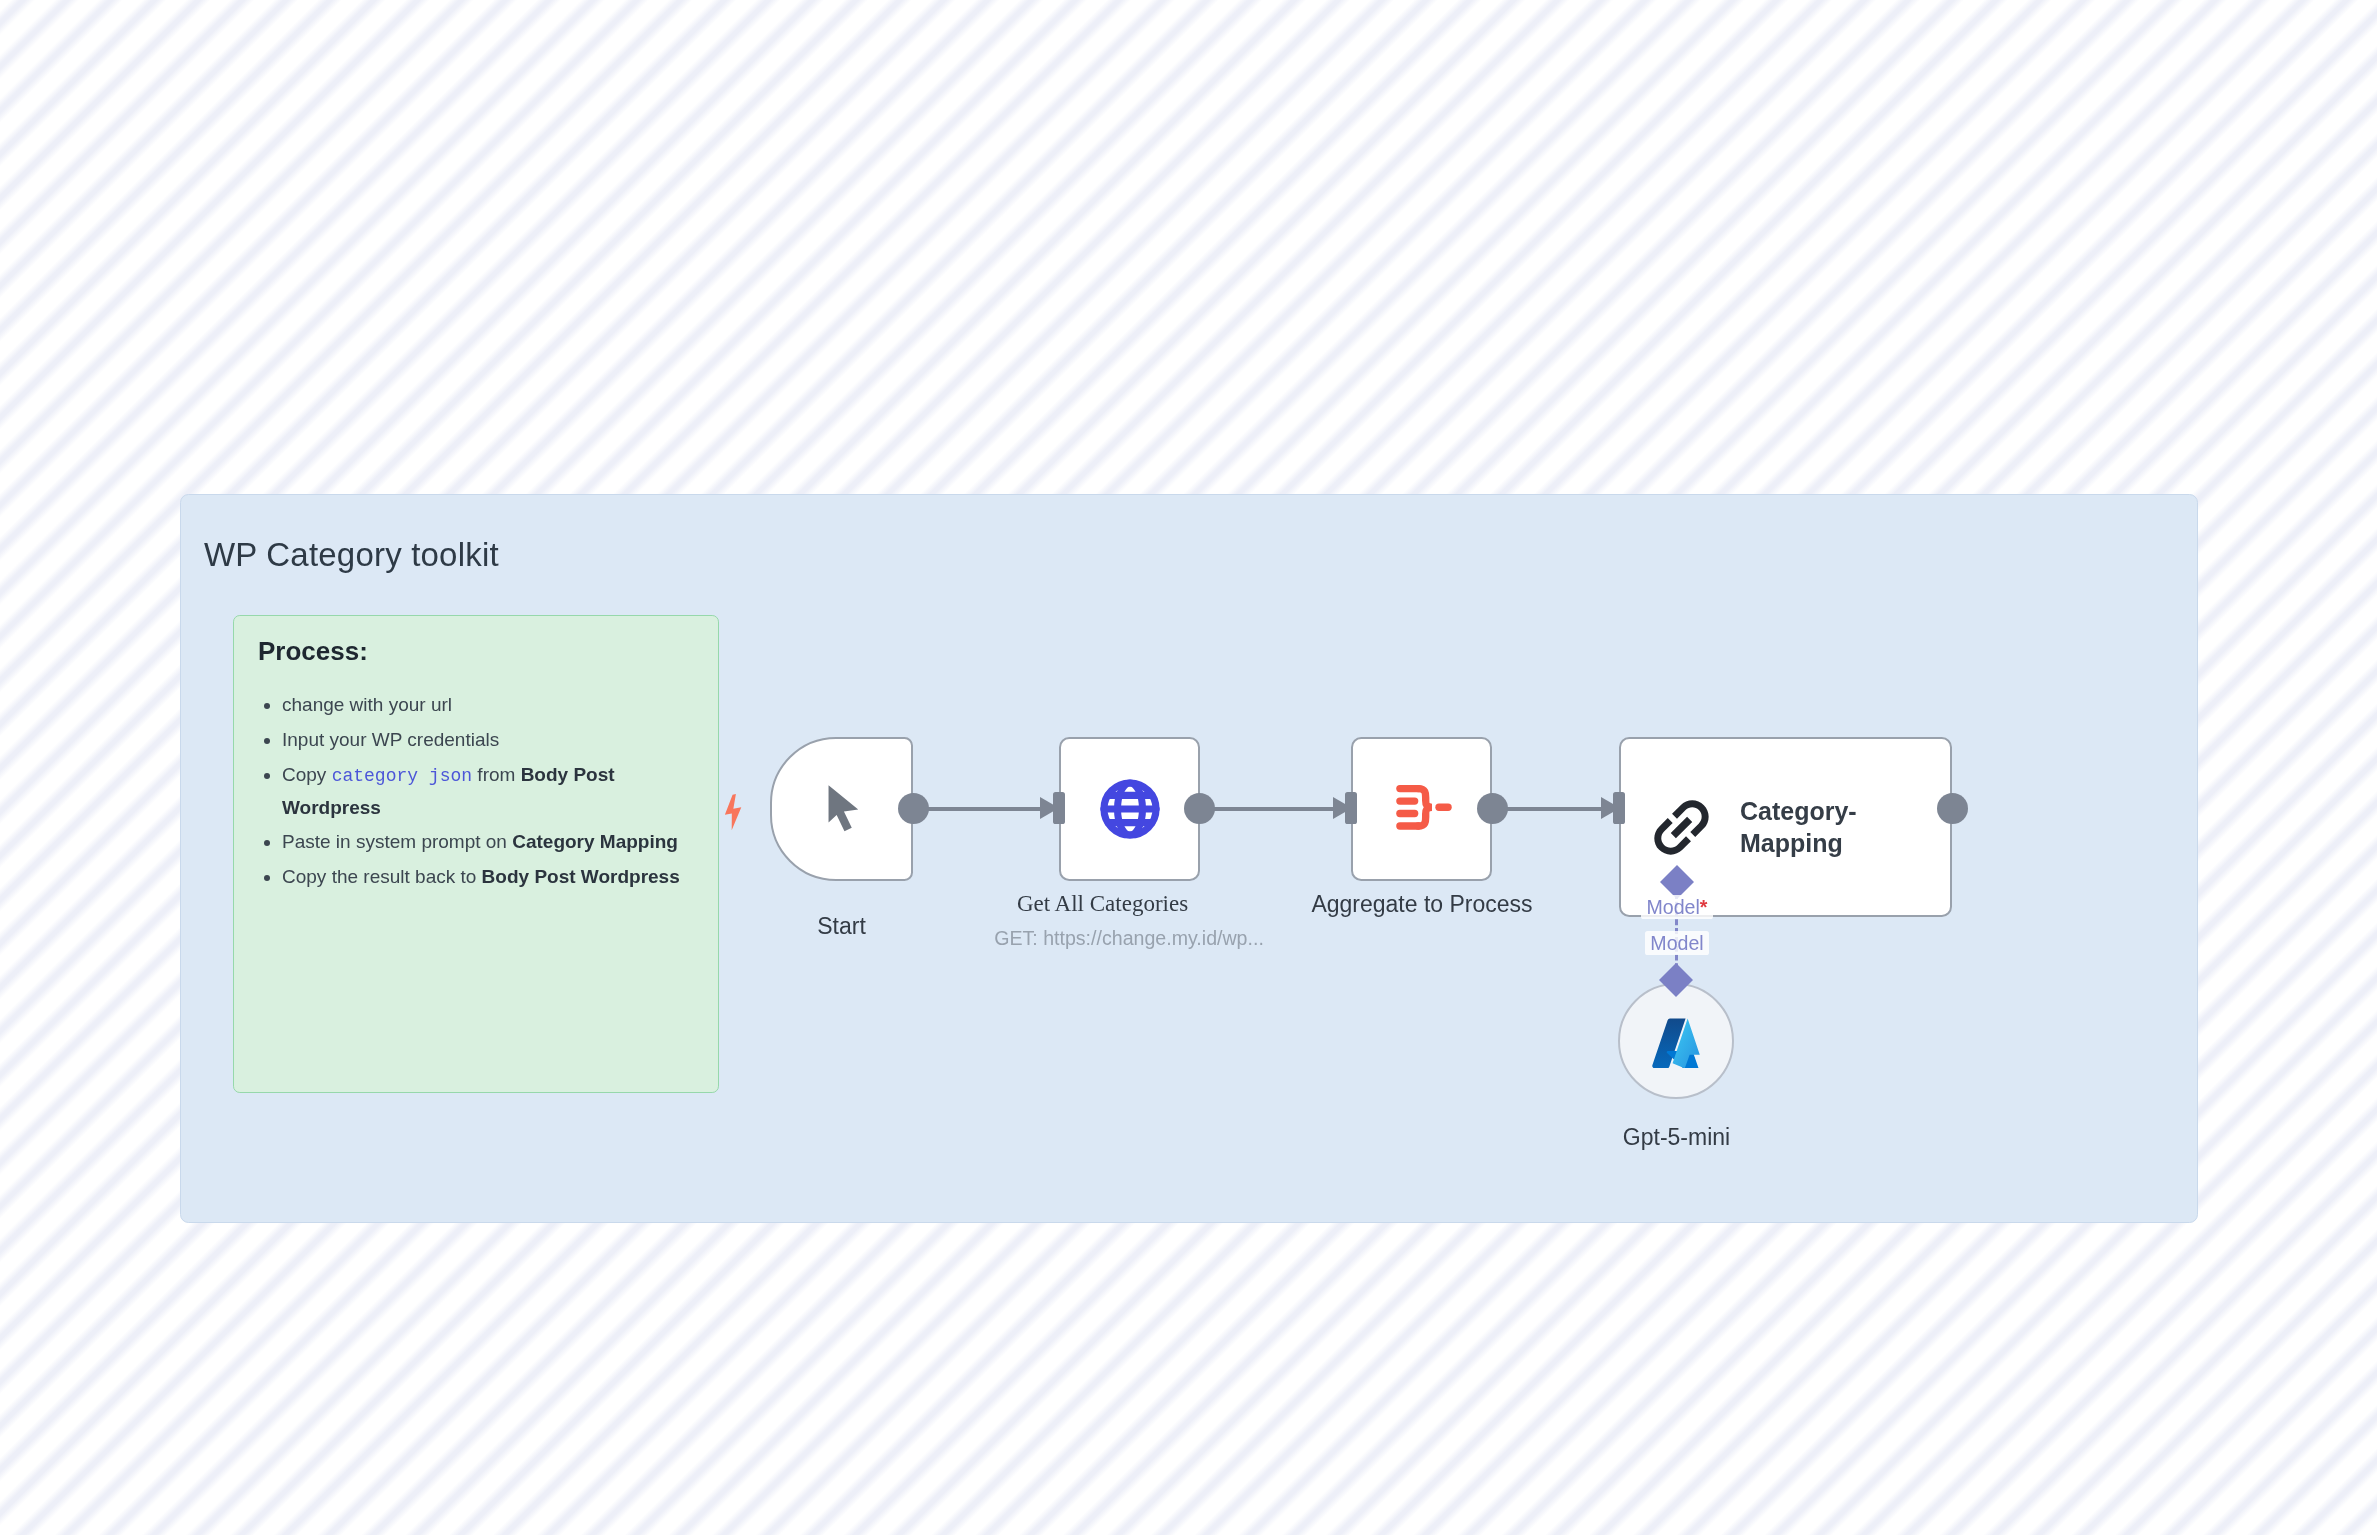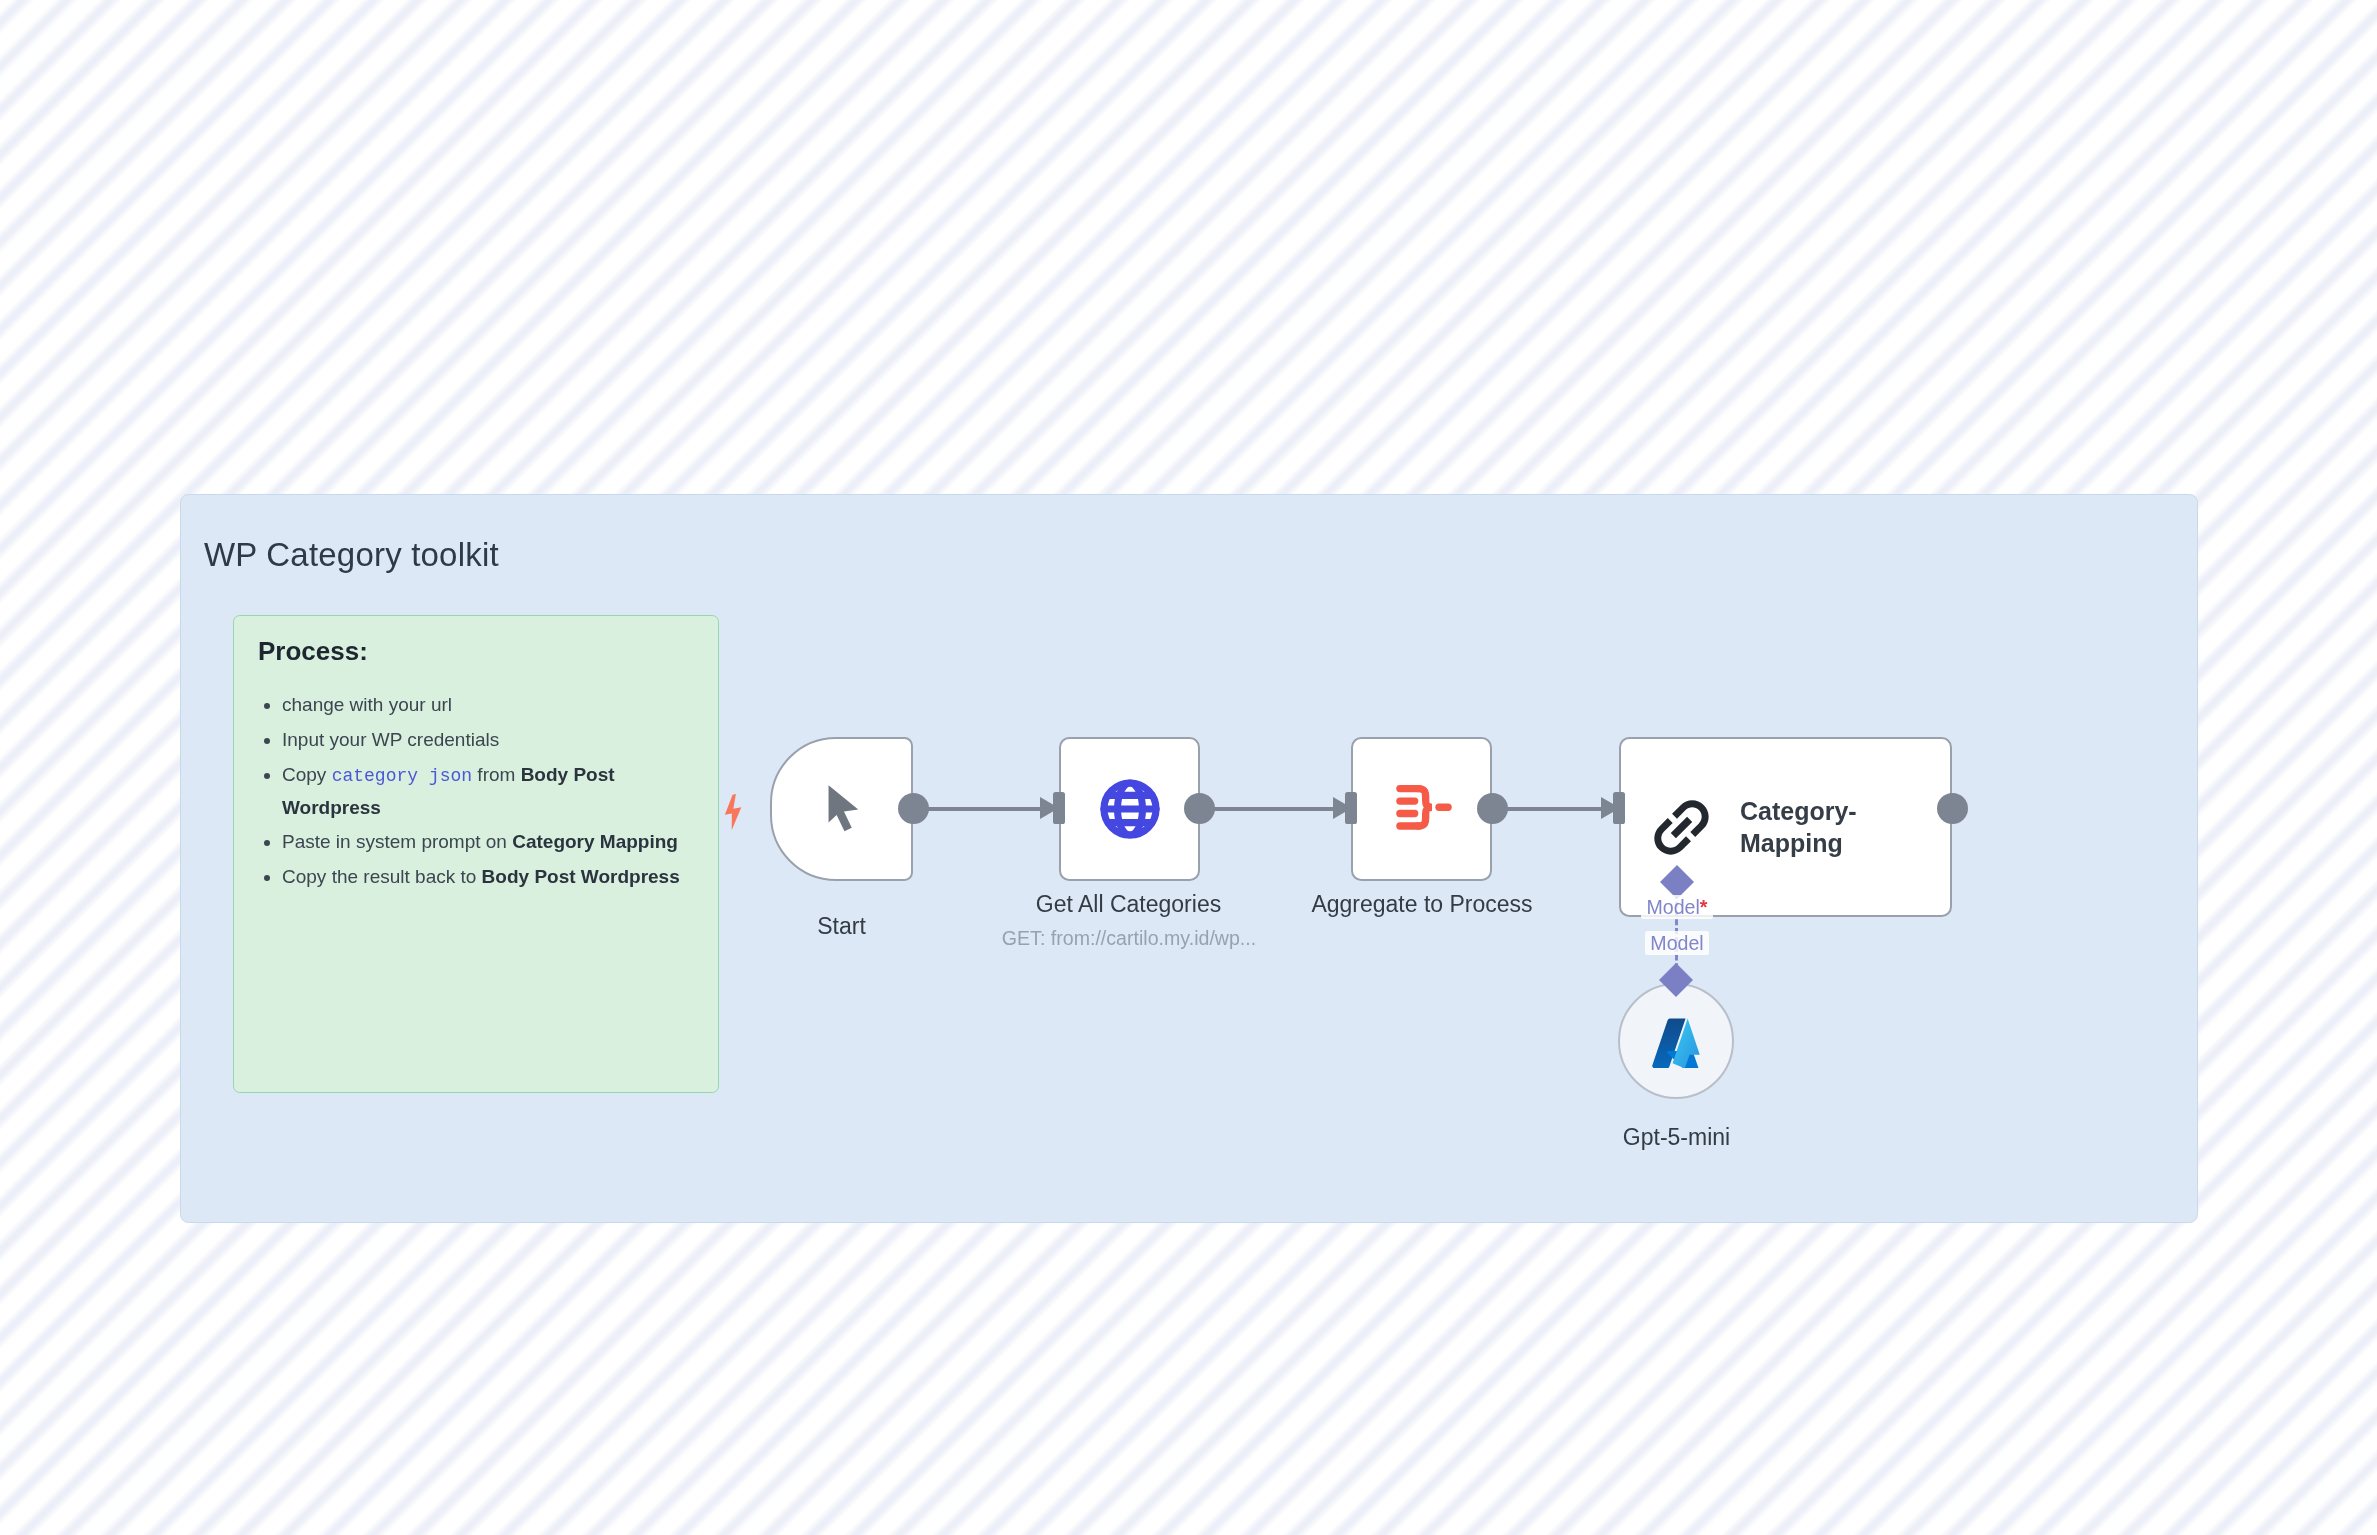--- a/index.html
+++ b/index.html
@@ -76,21 +76,21 @@
     box-sizing: border-box;
     display: flex; align-items: center; justify-content: center;
   }
 
   
   .node-label {
     position: absolute; text-align: center;
     font-size: 23px; color: #333b45; font-weight: 500;
   }
   .lbl-start { left: 770px;  width: 143px; top: 913px; }
-  .lbl-http  { left: 990px; width: 277px; top: 891px; }
+  .lbl-http  { left: 964px; width: 277px; top: 891px; font-family: Liberation Serif, serif; }
   .lbl-agg   { left: 1252px; width: 340px; top: 891px; }
   .lbl-gpt   { left: 1549px; width: 255px; top: 1124px; }
   .node-sublabel {
     position: absolute; left: 965px; width: 328px; top: 927px;
     text-align: center; font-size: 19.6px; color: #98a2ae; white-space: nowrap;
   }
 
   
   .conn { position: absolute; top: 807px; height: 4.3px; background: #7d8593; }
   .conn-1 { left: 913px; width: 127px; }
@@ -224,21 +224,21 @@
   <div class="out-dot dot-1"></div>
   <div class="out-dot dot-2"></div>
   <div class="out-dot dot-3"></div>
   <div class="out-dot dot-4"></div>
   <div class="in-port port-1"></div>
   <div class="in-port port-2"></div>
   <div class="in-port port-3"></div>
 
   <div class="node-label lbl-start">Start</div>
   <div class="node-label lbl-http">Get All Categories</div>
-  <div class="node-sublabel">GET: from://cartilo.my.id/wp...</div>
+  <div class="node-sublabel">GET: https://change.my.id/wp...</div>
   <div class="node-label lbl-agg">Aggregate to Process</div>
 
   <div class="model-dash"></div>
   <div class="diamond diamond-1"></div>
   <div class="model-label ml-1"><span class="chip"><span>Model</span><span class="req">*</span></span></div>
   <div class="model-label ml-2"><span class="chip">Model</span></div>
 
   <div class="node-circle">
     <span>
       <svg class="icon" width="53" height="53" viewBox="0 0 59 59">

